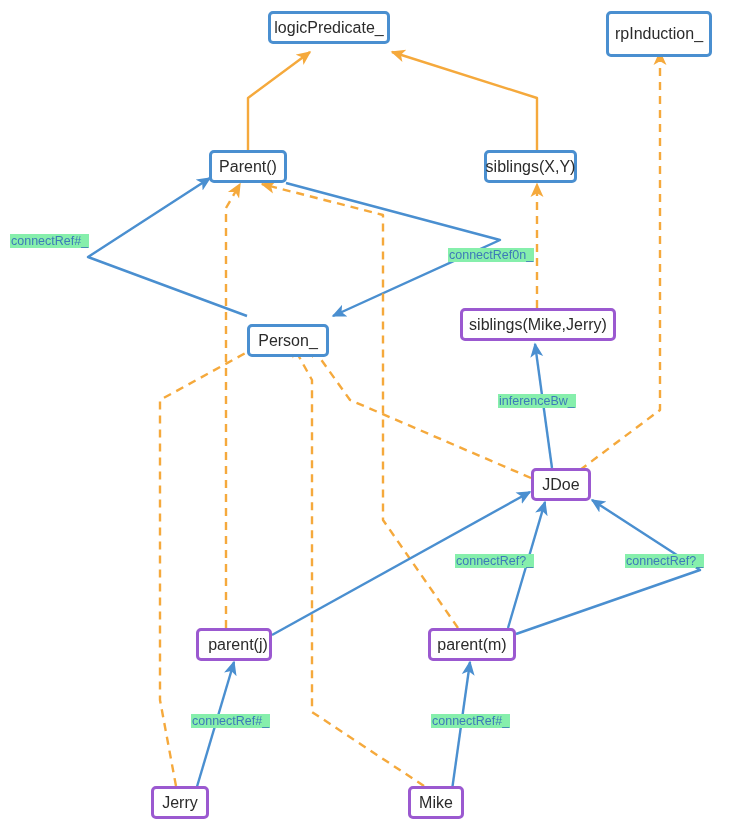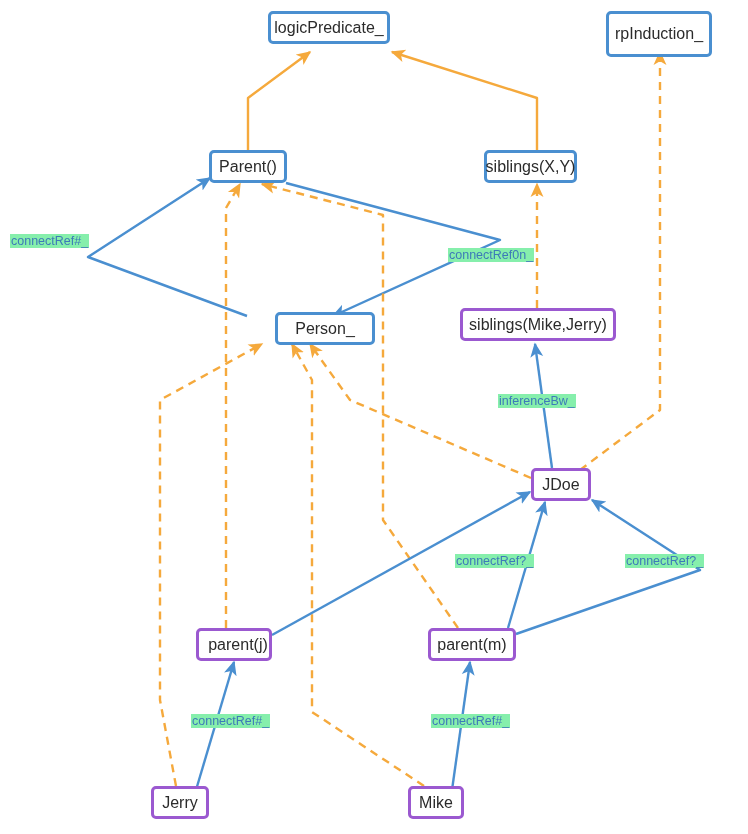--- a/index.html
+++ b/index.html
@@ -95,21 +95,21 @@
       </div>
       <div class="node cls" style="left: 606px; top: 11px; width: 106px; height: 46px;">
         <span>rpInduction_</span>
       </div>
       <div class="node cls" style="left: 209px; top: 150px; width: 78px; height: 33px;">
         <span>Parent()</span>
       </div>
       <div class="node cls" style="left: 484px; top: 150px; width: 93px; height: 33px;">
         <span>siblings(X,Y)</span>
       </div>
-      <div class="node cls" style="left: 247px; top: 312px; width: 100px; height: 33px; margin-left: 28px;">
+      <div class="node cls" style="left: 247px; top: 324px; width: 82px; height: 33px;">
         <span>Person_</span>
       </div>
       <div class="node inst" style="left: 460px; top: 308px; width: 156px; height: 33px;">
         <span>siblings(Mike,Jerry)</span>
       </div>
       <div class="node inst" style="left: 531px; top: 468px; width: 60px; height: 33px;">
         <span>JDoe</span>
       </div>
       <div class="node inst" style="left: 196px; top: 628px; width: 76px; height: 33px; padding-left: 8px;">
         <span>parent(j)</span>

